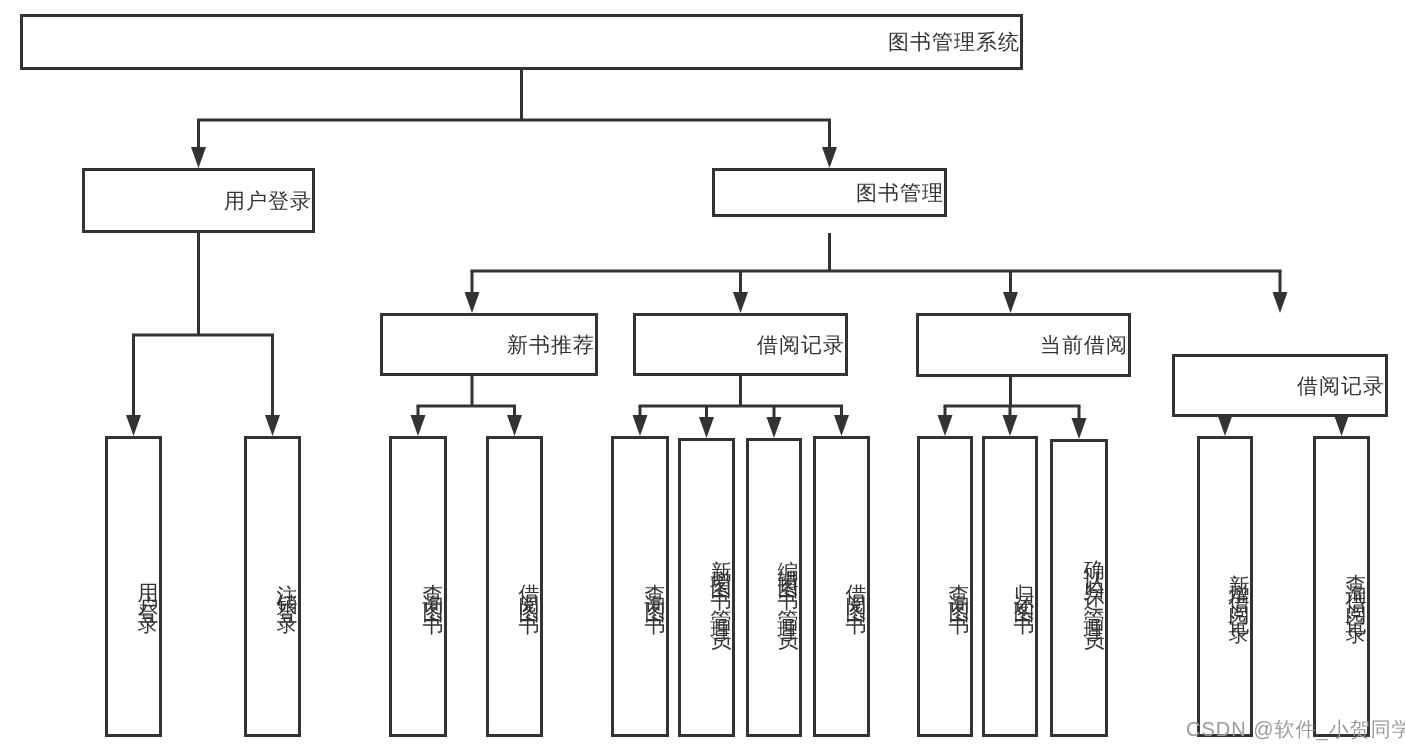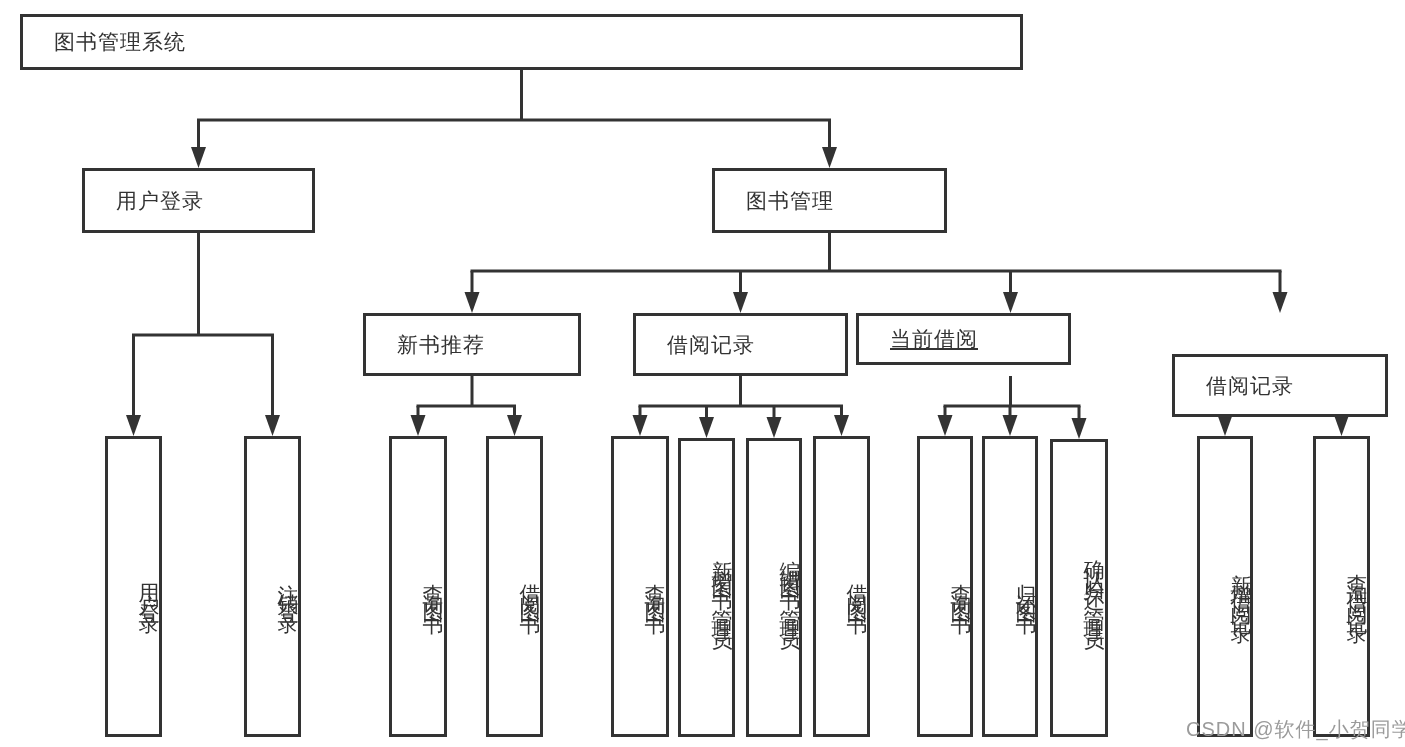--- a/index.html
+++ b/index.html
@@ -26,21 +26,21 @@
     z-index: 1;
   }
   .node {
     position: absolute;
     box-sizing: border-box;
     border: 3px solid var(--line, #333333);
     background: var(--box-bg, #ffffff);
     color: var(--text, #333333);
     display: flex;
     align-items: center;
-    justify-content: flex-start;
+    justify-content: flex-end;
     z-index: 2;
     padding-left: 31px;
   }
   .hbox .label {
     font-size: 21px;
     letter-spacing: 1px;
     white-space: nowrap;
   }
   .vbox .label {
     writing-mode: vertical-rl;
@@ -121,31 +121,31 @@
       <polygon points="1334,415 1349,415 1341.5,436" fill="#333333"></polygon>
     </svg>
 
   <div class="node hbox" style="left:20px; top:14px; width:1003px; height:56px;">
     <span class="label">图书管理系统</span>
   </div>
 
   <div class="node hbox" style="left:82px; top:168px; width:233px; height:65px;">
     <span class="label">用户登录</span>
   </div>
-  <div class="node hbox" style="left:712px; top:168px; width:235px; height:65px;">
+  <div class="node hbox" style="left:712px; top:168px; width:235px; height:49px;">
     <span class="label">图书管理</span>
   </div>
 
-  <div class="node hbox" style="left:363px; top:313px; width:218px; height:63px;">
+  <div class="node hbox" style="left:380px; top:313px; width:218px; height:63px;">
     <span class="label">新书推荐</span>
   </div>
   <div class="node hbox" style="left:633px; top:313px; width:215px; height:63px;">
     <span class="label">借阅记录</span>
   </div>
-  <div class="node hbox" style="left:856px; top:313px; width:215px; height:52px;text-decoration:underline;">
+  <div class="node hbox" style="left:916px; top:313px; width:215px; height:64px;">
     <span class="label">当前借阅</span>
   </div>
   <div class="node hbox" style="left:1172px; top:313px; width:216px; height:63px;margin-top:41px;">
     <span class="label">借阅记录</span>
   </div>
 
   <div class="node vbox" style="left:105px; top:436px; width:57px; height:301px;">
     <span class="label">用户登录</span>
   </div>
   <div class="node vbox" style="left:244px; top:436px; width:57px; height:301px;">

